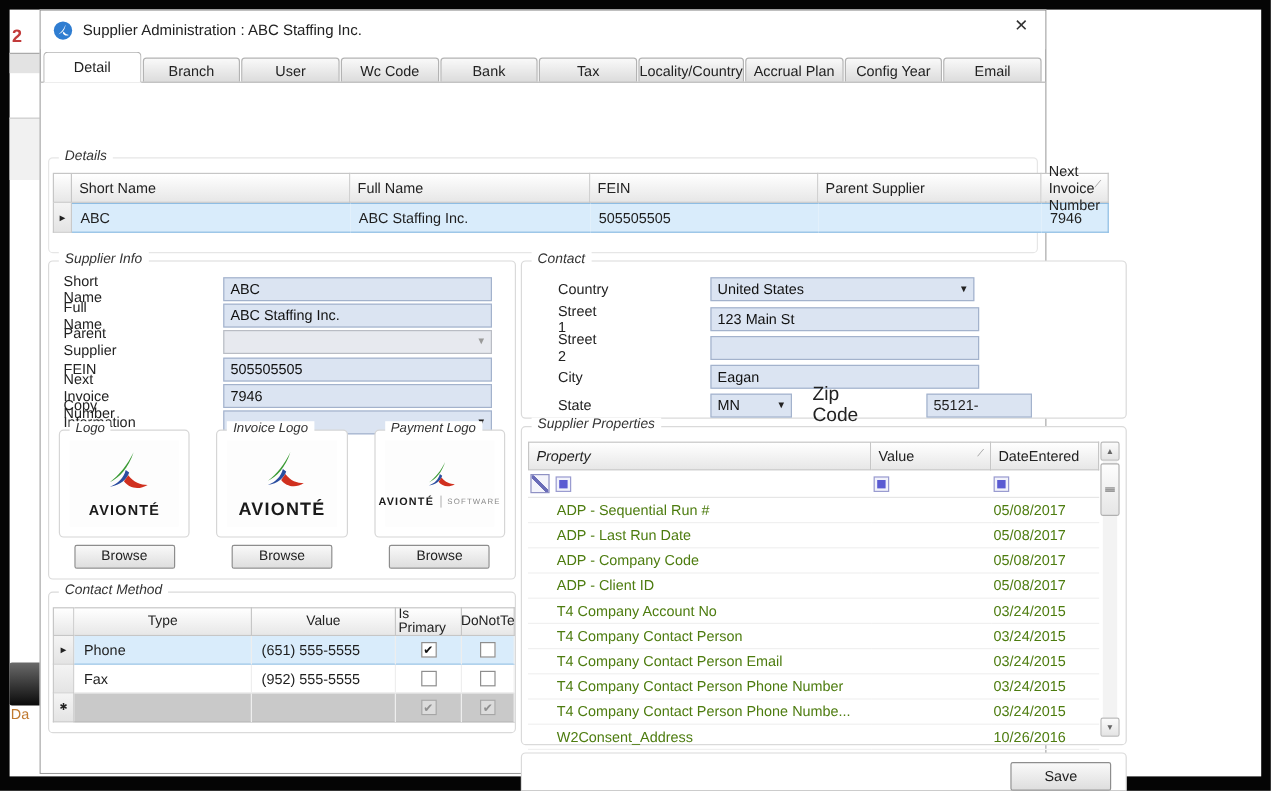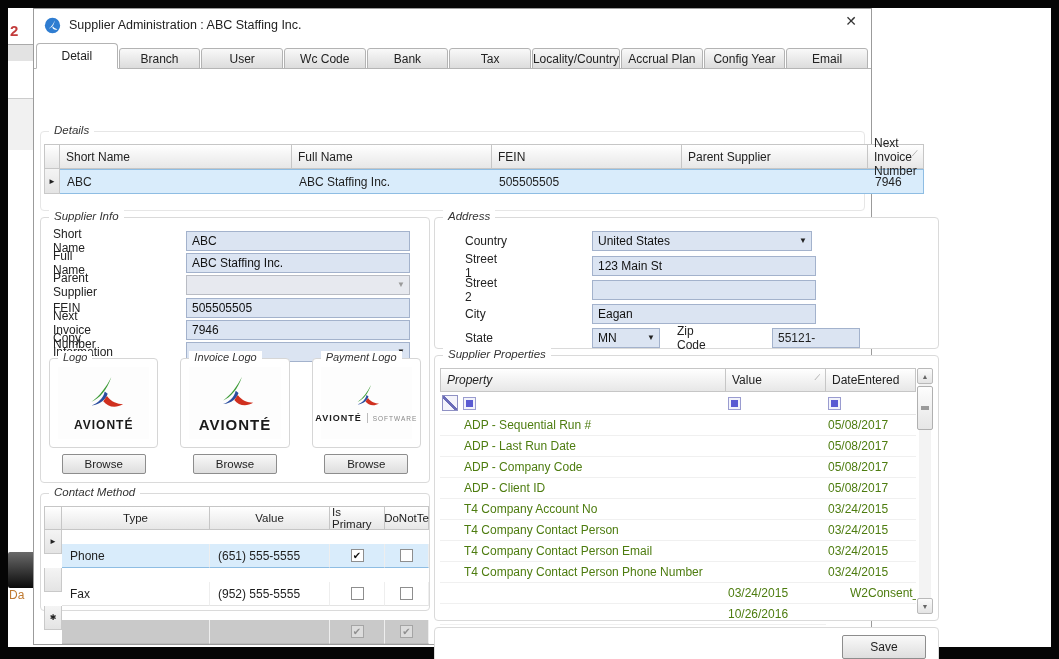--- a/index.html
+++ b/index.html
@@ -92,33 +92,33 @@
   .btn {
     background:linear-gradient(180deg,#f9f9f9,#dedede); border:1px solid #8d8d8d; border-radius:2px;
     font-size:11.5px; color:#222; text-align:center; cursor:pointer;
   }
   .browse-btn { margin-top:6px; width:84px; height:20px; line-height:18px; }
 
   
   #contact-method { left:6px; top:424px; width:390px; height:118px; }
   .cm-grid { position:absolute; left:3px; top:12px; display:grid; grid-template-columns:18px 148px 120px 55px 44px;border-radius:10px; }
   .cm-grid .ghead { height:24px; justify-content:center; font-size:11.5px; padding:0 2px; }
-  .cmc { height:24px; font-size:12px; display:flex; align-items:center; padding:0 8px; border-bottom:1px solid #e3e3e3; border-right:1px solid #eee; background:#fff;margin-top:14px; }
+  .cmc { height:24px; font-size:12px; display:flex; align-items:center; padding:0 8px; border-bottom:1px solid #e3e3e3; border-right:1px solid #eee; background:#fff; }
   .cmc.center { justify-content:center; padding:0; }
   .cm-grid .sel { background:#d9ecfb; border-bottom:1px solid #8ebde3; }
   .cm-grid .newrow { background:#c9c9c9; border-bottom:1px solid #bbb; }
   .cb { width:13px; height:13px; border:1px solid #8e8e8e; background:#fff; display:inline-flex; align-items:center; justify-content:center; font-size:10px; color:#111; cursor:pointer; }
   .cb.gray { border-color:#a5a5a5; background:#dcdcdc; color:#8f8f8f; }
 
   
   #address { left:400px; top:148px; width:505px; height:132px; }
   #address .fi-label { left:30px; }
   #address .field { left:157px; }
   .w-country { width:220px; } .w-street { width:224px; } .w-state { width:68px; }
-  .zip-label { position:absolute; left:242px; font-size:12px; color:#222; }
+  .zip-label { position:absolute; left:242px; font-size:16px; color:#222; }
   .zip-field { position:absolute; left:337px; width:88px; height:20px; background:#dbe4f2; border:1px solid #a3b2cc; font-size:12px; display:flex; align-items:center; padding:0 5px; }
 
   
   #supplier-properties { left:400px; top:286px; width:505px; height:266px; }
   .props-wrap { position:absolute; left:5px; right:5px; top:12px; bottom:6px; }
   .props-grid { position:absolute; left:0; right:17px; top:0; display:grid; grid-template-columns:1fr 100px 90px; }
   .props-grid .ghead { height:24px; }
   .pf { height:23px; display:flex; align-items:center; gap:5px; padding:0 2px; border-bottom:1px solid #e6e6e6; }
   .pencil-icon {
     width:16px; height:16px; border:1px solid #8f91c4; background:
@@ -327,21 +327,21 @@
           </div>
         <div class="cmc newrow center">
             <span class="cb gray">
               <span>✔</span>
             </span>
           </div>
       </div>
     </div>
 
     <div class="groupbox" id="address">
-      <span class="gb-label">Address</span>
+      <span class="gb-label">Contact</span>
       <div class="fi-row" style="top:12px;">
         <span class="fi-label">Country</span>
         <div class="field w-country">
           <span>United States</span>
           <span class="combo-arrow">▼</span>
         </div>
       </div>
       <div class="fi-row" style="top:37px;">
         <span class="fi-label">Street 1</span>
         <div class="field w-street">123 Main St</div>
@@ -418,20 +418,21 @@
           <div class="pc date">03/24/2015</div>
 
           <div class="pc prop">T4 Company Contact Person Email</div>
           <div class="pc"></div>
           <div class="pc date">03/24/2015</div>
 
           <div class="pc prop">T4 Company Contact Person Phone Number</div>
           <div class="pc"></div>
           <div class="pc date">03/24/2015</div>
 
+          <div class="pc prop">T4 Company Contact Person Phone Numbe...</div>
           <div class="pc"></div>
           <div class="pc date">03/24/2015</div>
 
           <div class="pc prop">W2Consent_Address</div>
           <div class="pc"></div>
           <div class="pc date">10/26/2016</div>
         </div>
 
         <div class="vscroll">
           <div class="sc-btn sc-up">▲</div>

